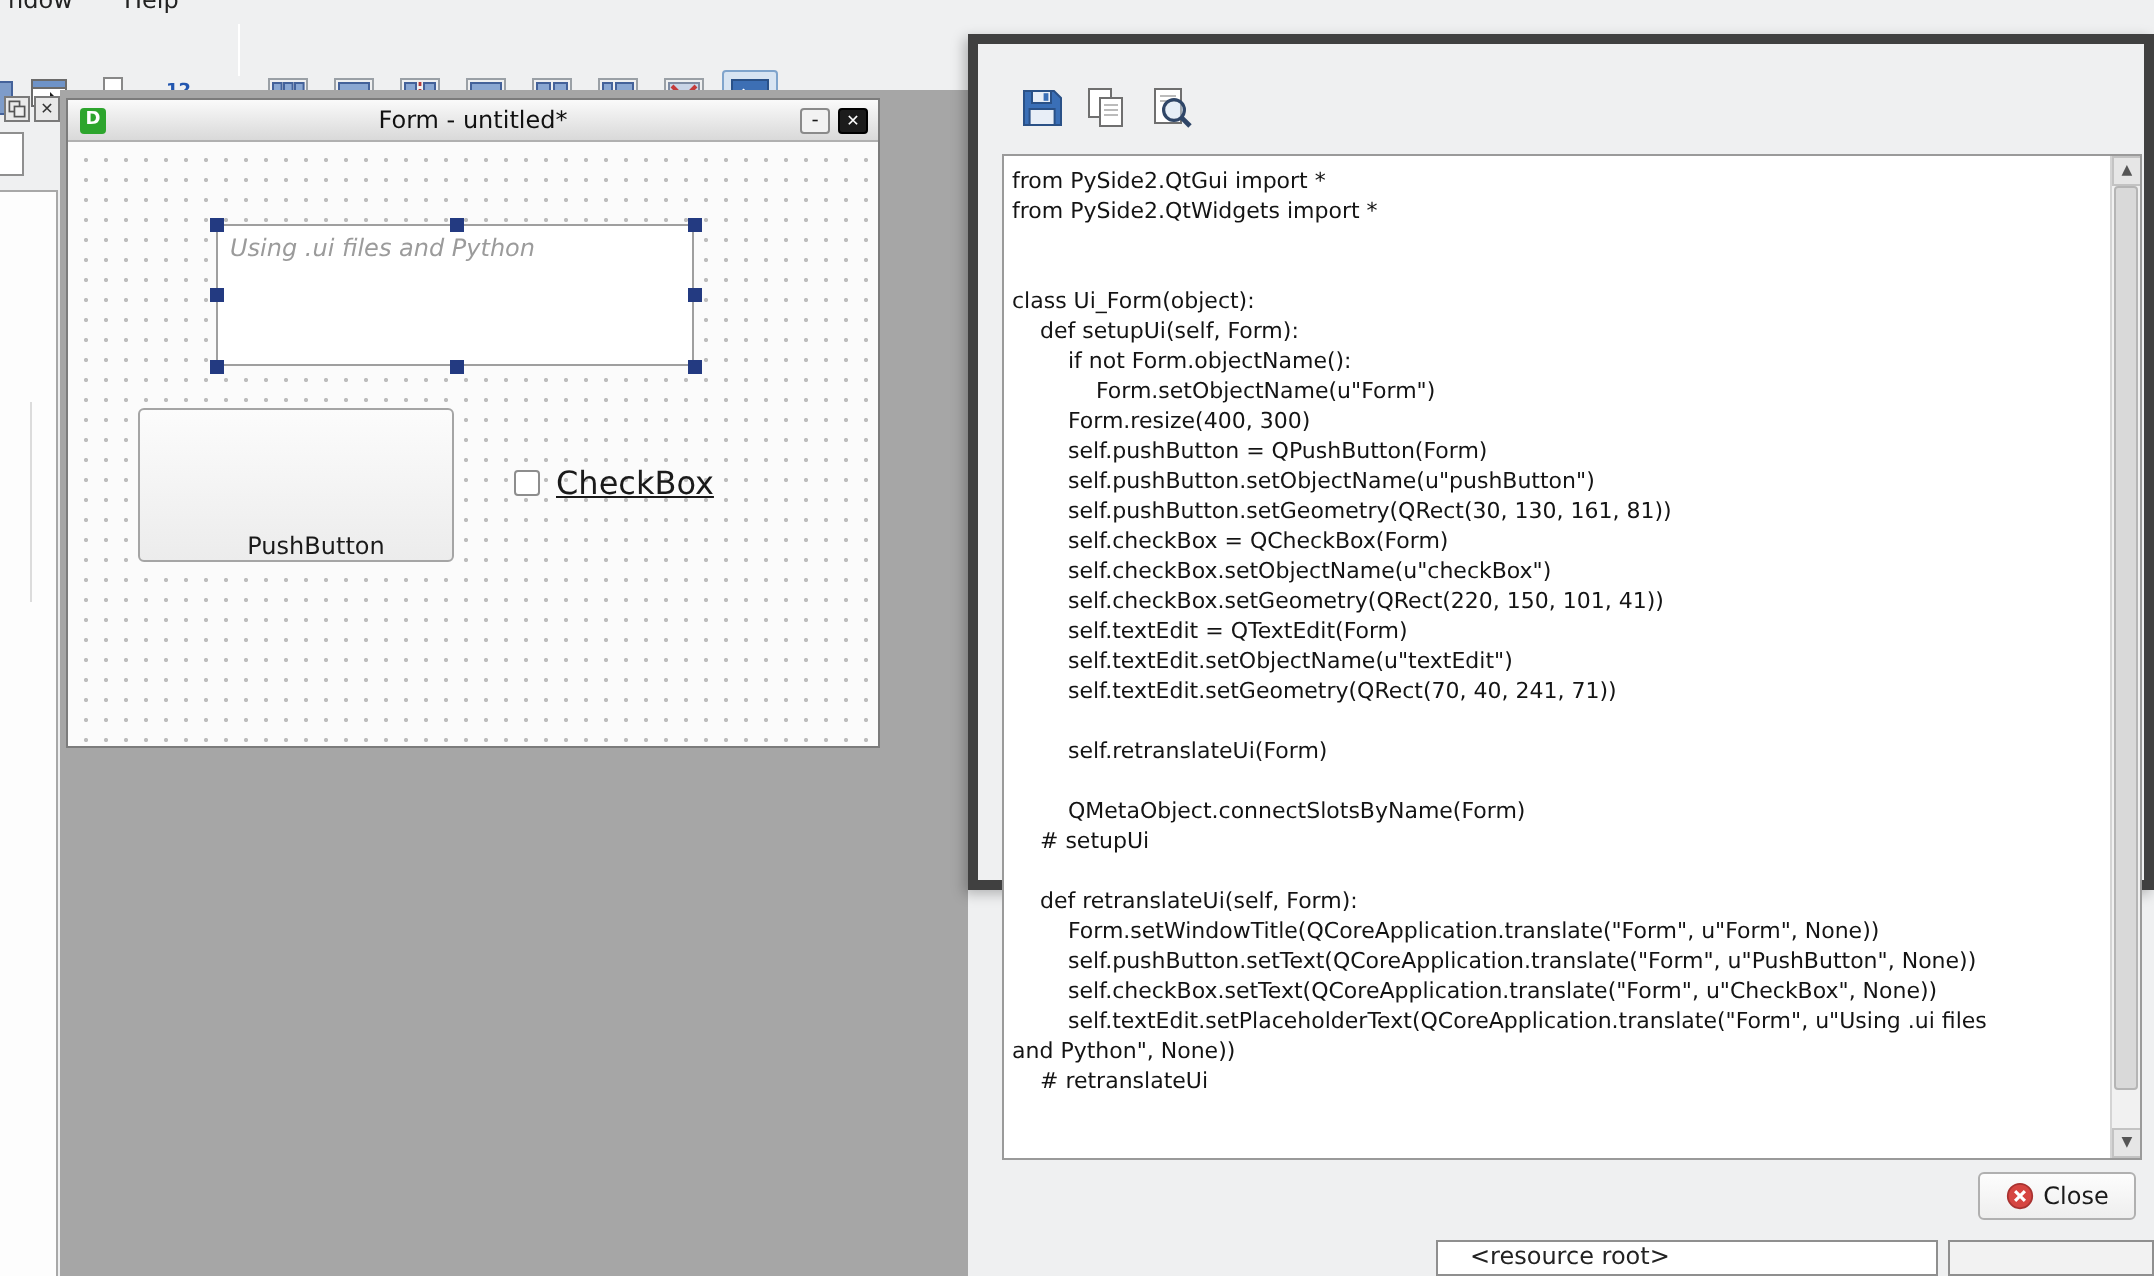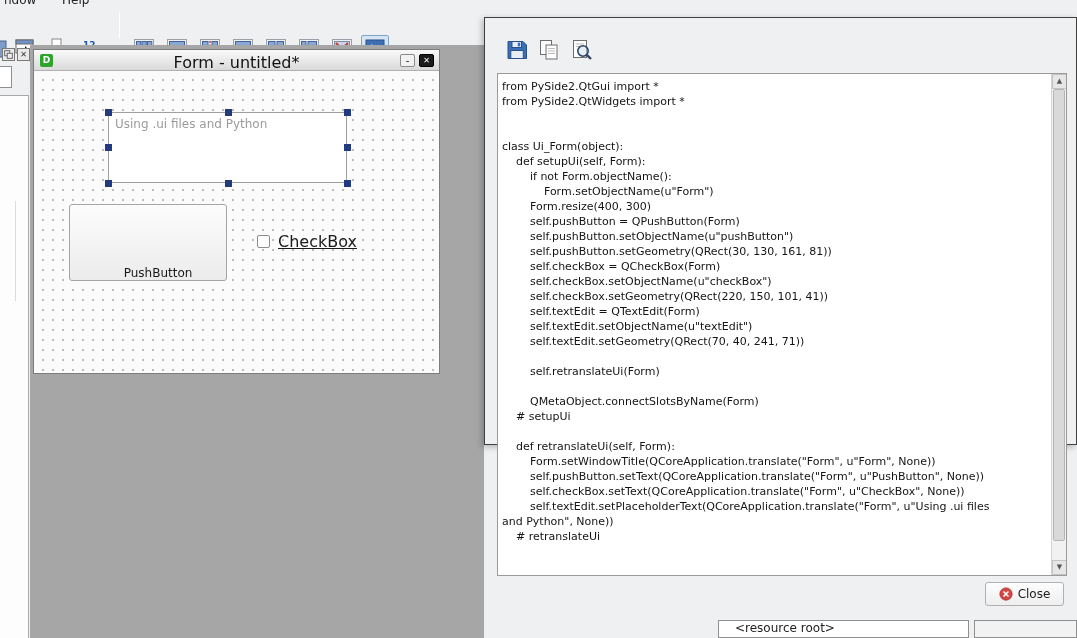--- a/index.html
+++ b/index.html
@@ -28,42 +28,42 @@
   #wb-scroll-line { position:absolute; left:15px; top:105px; width:1px; height:100px; background:#dcdcdc; }
   
   #mdi { position:absolute; left:30px; top:45px; width:454px; height:593px; background:#a6a6a6; }
   
   #form-window { position:absolute; left:3px; top:4px; width:407px; height:325px;
     background:#ececec; border:1px solid #7c7c7c; }
   #form-titlebar { position:relative; height:21px;
     background:linear-gradient(180deg,#fafafa,#d9d9d9); border-bottom:1px solid #b0b0b0; }
   #form-icon { position:absolute; left:6px; top:4px; width:13px; height:13px; background:#2da52d;
     border-radius:2px; color:#fff; font-size:9px; font-weight:bold; text-align:center; line-height:13px; }
-  #form-title { position:absolute; left:0; top:3px; width:100%; text-align:center; font-size:16px; color:#111; }
+  #form-title { position:absolute; left:0; top:3px; width:100%; text-align:center; font-size:12px; color:#111; }
   .cap-btn { position:absolute; top:4px; width:15px; height:13px; font-size:10px; line-height:11px;
     text-align:center; background:#f2f2f2; border:1px solid #8a8a8a; border-radius:2px; }
   #btn-min { right:24px; }
   #btn-close { right:5px; background:#1c1c1c; border-color:#000; color:#fff; font-size:8px; line-height:12px; }
   #form-body { position:absolute; left:0; top:21px; right:0; bottom:0; background:#fbfbfb;
     background-image:radial-gradient(circle,#bdbdbd 0.9px,transparent 1.2px);
     background-size:10px 10px; background-position:4px 4px; }
   
   #w-textedit { position:absolute; left:74px; top:62px; width:239px; height:71px;
-    background:#fff; border:1px solid #9f9f9f; }
+    background:#fff; border:1px solid #9f9f9f;font-style:italic; }
   #w-textedit .ph { padding:4px 6px; font-size:12px; color:#9b9b9b; }
   .handle { position:absolute; width:7px; height:7px; background:#233a81; }
   #w-pushbutton { position:absolute; left:35px; top:154px; width:158px; height:77px;
     background:linear-gradient(180deg,#fcfcfc,#ececec); border:1px solid #a5a5a5; border-radius:3px;
     display:flex; align-items:flex-end; justify-content:center; font-size:12px;padding-left:20px; }
   #w-checkbox { position:absolute; left:223px; top:184px; height:15px; display:flex; align-items:center; }
   #w-checkbox .box { width:13px; height:13px; background:#fff; border:1px solid #8d8d8d; border-radius:2px; }
   #w-checkbox .lbl { margin-left:8px; font-size:16px;text-decoration:underline; }
   
   #code-dialog { position:absolute; left:484px; top:17px; width:593px; height:428px;
-    background:#eff0f1; border:1px solid #404040; box-shadow:-2px 2px 6px rgba(0,0,0,0.25); }
+    background:#eff0f1; border:5px solid #404040; box-shadow:-2px 2px 6px rgba(0,0,0,0.25); }
   .dlg-btn { position:absolute; top:20px; width:24px; height:24px; }
   .dlg-btn svg { width:24px; height:24px; display:block; }
   #code-area { position:absolute; left:12px; top:55px; width:570px; height:503px;
     background:#fff; border:1px solid #9a9a9a; overflow:hidden; }
   #code-content { position:absolute; left:0; top:0; right:15px; bottom:0; padding:5px 2px 0 4px; overflow:hidden; }
   .code-line { font-size:11px; line-height:15px; min-height:15px; white-space:pre; color:#141414; }
   #code-scrollbar { position:absolute; right:0; top:0; width:15px; height:100%;
     background:#f1f1f1; border-left:1px solid #d4d4d4; }
   .sb-btn { position:absolute; left:0; width:15px; height:15px; background:#e6e6e6; border:1px solid #c3c3c3;
     font-size:7px; color:#555; text-align:center; line-height:13px; }

